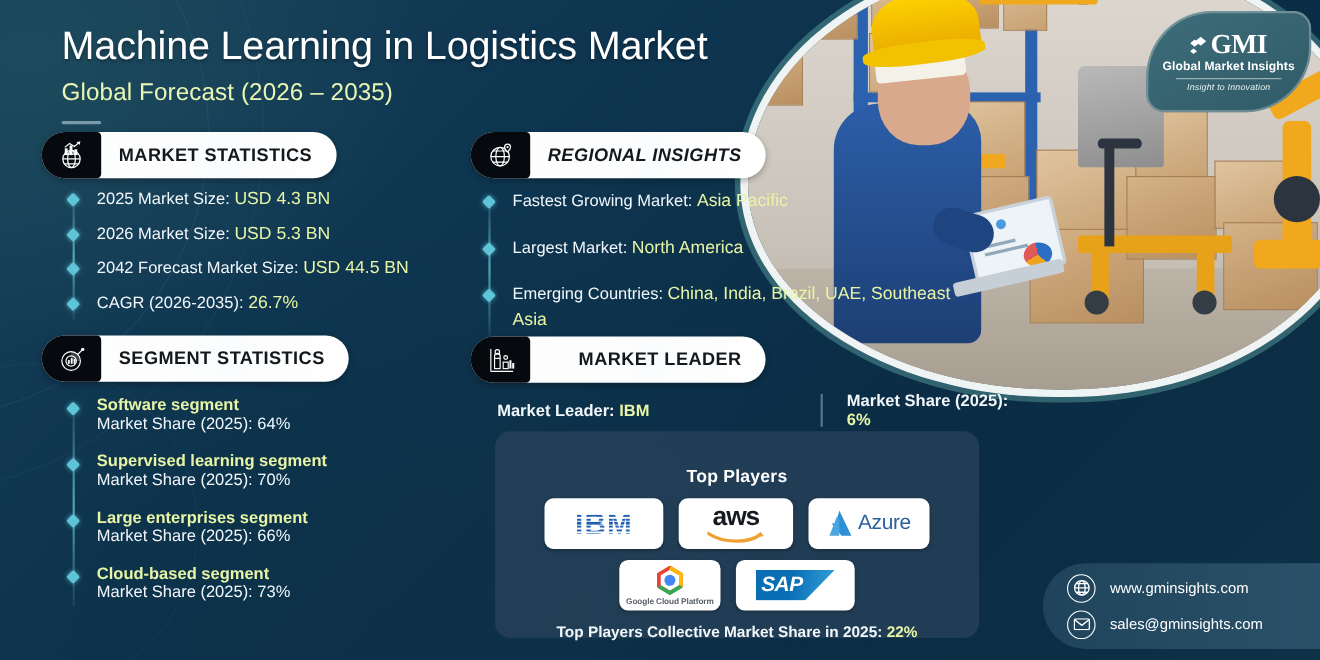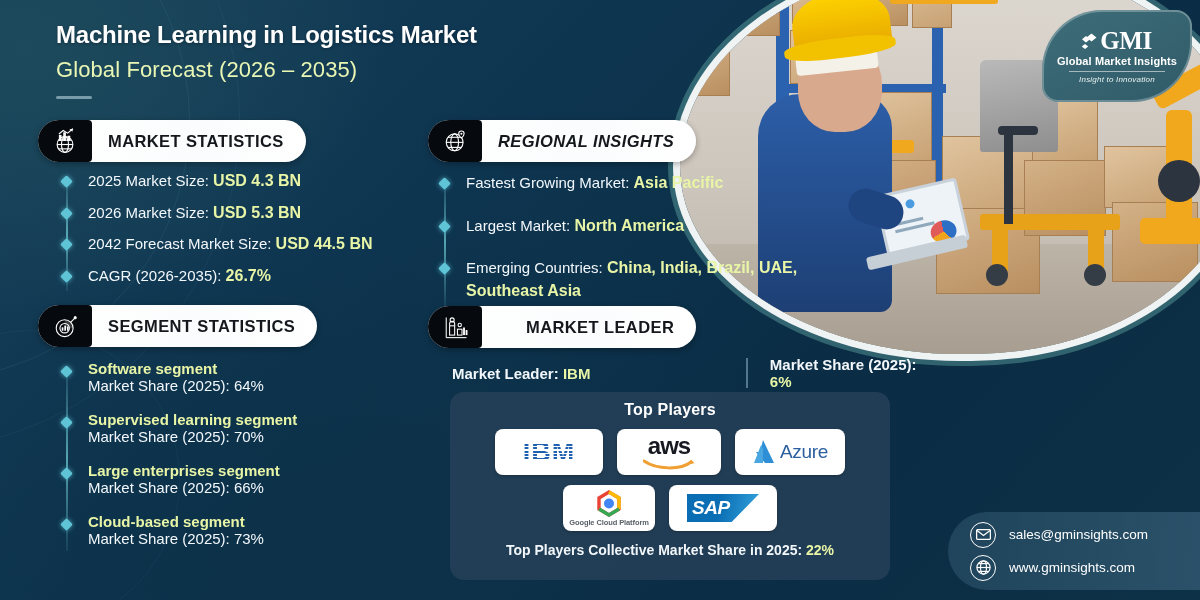--- a/index.html
+++ b/index.html
@@ -73,21 +73,21 @@
     color:#ffffff; font-weight:bold; font-size:25px; letter-spacing:-0.5px;
     font-family:"Liberation Serif", serif; line-height:1;
   }
   #gmi .gmi-sub { color:#ffffff; font-size:11px; font-weight:bold; letter-spacing:0.1px; }
   #gmi .gmi-rule { width:96px; height:1px; background:rgba(255,255,255,0.55); margin:2px 0 1px; }
   #gmi .gmi-tag { color:#eaf3f2; font-size:8px; font-style:italic; letter-spacing:0.2px; }
 
   
   #title-block { position:absolute; left:56px; top:22px; z-index:5; }
   #main-title {
-    color:#ffffff; font-size:24px; font-weight:bold; letter-spacing:-0.2px; line-height:1.1;
+    color:#ffffff; font-size:36px; font-weight:normal; letter-spacing:-0.2px; line-height:1.1;
     text-shadow:0 1px 3px rgba(0,0,0,0.35);
   }
   #subtitle { color:#e9f6b4; font-size:22px; margin-top:9px; letter-spacing:0.1px; }
   #title-rule { width:36px; height:3px; background:rgba(200,225,235,0.55); margin-top:13px; border-radius:2px; }
 
   
   .pill {
     position:absolute; height:42px; display:flex; align-items:center;
     background:linear-gradient(90deg,#ffffff 0%, #fbfcfd 62%, #ffffff 100%);
     border-radius:21px;
@@ -111,21 +111,21 @@
     position:absolute; left:0; top:6px; bottom:6px; width:2px;
     background:linear-gradient(180deg,rgba(108,200,210,0.10),rgba(108,200,210,0.75),rgba(108,200,210,0.10));
   }
   .brow { position:relative; padding-left:22px; margin-bottom:9px; }
   .brow .dia {
     position:absolute; left:-4px; top:7px; width:9px; height:9px;
     background:#5fc5d6; transform:rotate(45deg); border-radius:1.5px;
     box-shadow:0 0 5px rgba(95,197,214,0.8);
   }
   .btxt { color:#f2f7fb; font-size:15px; line-height:1.42; }
-  .btxt .hi-lg { color:#e8f5a6; font-weight:bold; font-size:16px; }
+  .btxt .hi-lg { color:#e8f5a6; font-weight:normal; font-size:16px; }
   .seg-name { color:#e8f5a6; font-weight:bold; font-size:15px; display:block; }
   .seg-share { color:#f2f7fb; font-size:15px; }
 
   
   #leader-row {
     position:absolute; left:450px; top:358px; width:490px; height:30px;
     display:flex; align-items:center; z-index:4;
   }
   #leader-left { width:300px; color:#f2f7fb; font-size:15px; font-weight:bold; padding-left:2px; }
   #leader-left .hi { color:#e8f5a6; }
@@ -133,21 +133,21 @@
   #leader-right { color:#f2f7fb; font-size:15px; font-weight:bold; }
   #leader-right .hi { color:#e8f5a6; }
 
   
   #players {
     position:absolute; left:450px; top:392px; width:440px; height:188px;
     background:rgba(36,64,88,0.88);
     border-radius:14px; z-index:4;
     padding:9px 0 0;
   }
-  #players-title { text-align:center; color:#ffffff; font-weight:bold; font-size:16px; letter-spacing:0.2px; }
+  #players-title { text-align:center; color:#ffffff; font-weight:bold; font-size:16px; letter-spacing:0.2px;margin-top:24px; }
   .logo-row { display:flex; justify-content:center; gap:14px; margin-top:10px; }
   .logo-card {
     background:#ffffff; border-radius:8px; height:46px;
     display:flex; align-items:center; justify-content:center;
     box-shadow:0 1px 3px rgba(0,0,0,0.25);
   }
   .lc-ibm { width:108px; }
   .lc-aws { width:104px; }
   .lc-azure { width:110px; }
   .lc-gcp { width:92px; }
@@ -480,34 +480,34 @@
 
     <div id="players-foot">
       <span>Top Players Collective Market Share in 2025:</span>
       <span class="hi">22%</span>
     </div>
   </div>
 
   <div id="contact">
     <div class="crow">
       <span class="cicon">
-        <svg width="15" height="11" viewBox="0 0 15 11">
-          <rect x="0.6" y="0.6" width="13.8" height="9.8" rx="1.2" fill="none" stroke="#ffffff" stroke-width="1.3"></rect>
-          <polyline points="1,1.4 7.5,6.4 14,1.4" fill="none" stroke="#ffffff" stroke-width="1.3"></polyline>
-        </svg>
-      </span>
-      <span class="ctxt">sales@gminsights.com</span>
-    </div>
-    <div class="crow">
-      <span class="cicon">
         <svg width="15" height="15" viewBox="0 0 15 15" fill="none" stroke="#ffffff" stroke-width="1.2">
           <circle cx="7.5" cy="7.5" r="6.6"></circle>
           <ellipse cx="7.5" cy="7.5" rx="3" ry="6.6"></ellipse>
           <line x1="0.9" y1="7.5" x2="14.1" y2="7.5"></line>
           <line x1="2.2" y1="3.6" x2="12.8" y2="3.6"></line>
           <line x1="2.2" y1="11.4" x2="12.8" y2="11.4"></line>
         </svg>
       </span>
       <span class="ctxt">www.gminsights.com</span>
     </div>
+    <div class="crow">
+      <span class="cicon">
+        <svg width="15" height="11" viewBox="0 0 15 11">
+          <rect x="0.6" y="0.6" width="13.8" height="9.8" rx="1.2" fill="none" stroke="#ffffff" stroke-width="1.3"></rect>
+          <polyline points="1,1.4 7.5,6.4 14,1.4" fill="none" stroke="#ffffff" stroke-width="1.3"></polyline>
+        </svg>
+      </span>
+      <span class="ctxt">sales@gminsights.com</span>
+    </div>
   </div>
 
 </div>
 
 </body></html>

